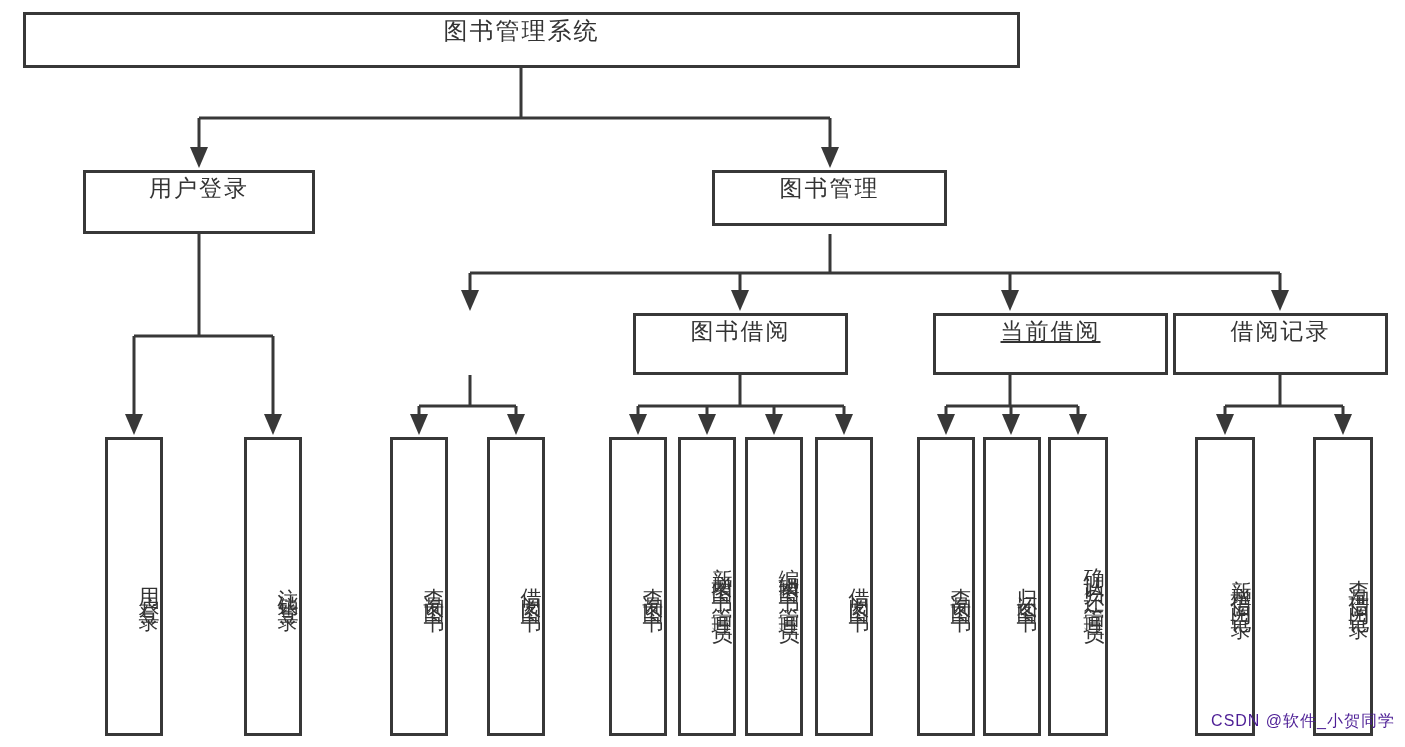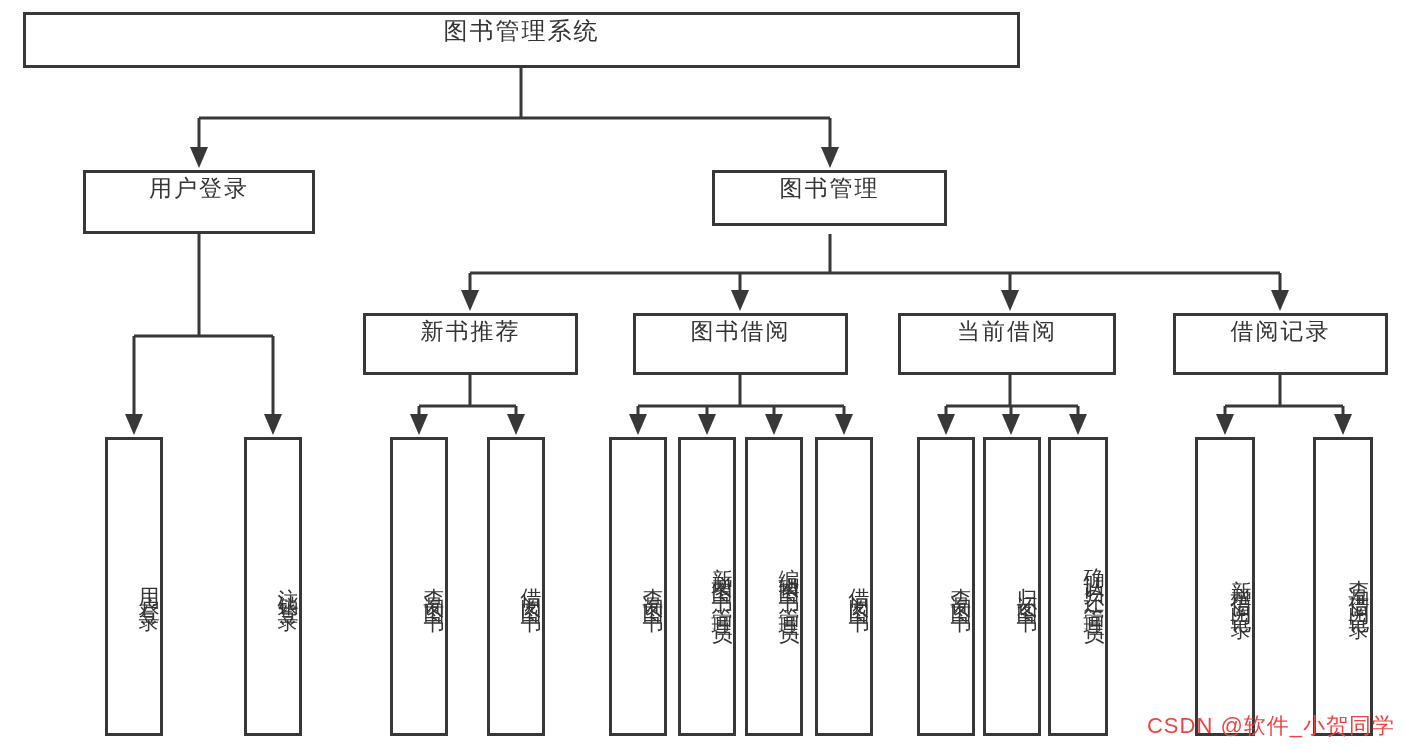--- a/index.html
+++ b/index.html
@@ -23,23 +23,23 @@
     writing-mode:vertical-rl;
     font-size:21px;
     letter-spacing:8px;
     line-height:1;
   }
   .vbox .lbl { display:block; }
   .watermark {
     position:absolute;
     top:711px;
     right:10px;
-    font-size:22px;
+    font-size:16px;
     letter-spacing:1px;
-    color:#ef4444;
+    color:#4c1d95;
     z-index:5;
     white-space:nowrap;
   }
 </style>
 </head>
 <body>
 
 <div class="canvas">
 
   <svg class="connectors" width="1405" height="747" viewBox="0 0 1405 747">
@@ -79,27 +79,24 @@
     <span class="lbl">图书管理系统</span>
   </div>
 
   <div class="box hbox" style="left:83px; top:170px; width:232px; height:64px;">
     <span class="lbl">用户登录</span>
   </div>
   <div class="box hbox" style="left:712px; top:170px; width:235px; height:56px;">
     <span class="lbl">图书管理</span>
   </div>
 
-  <div class="box hbox" style="left:363px; top:313px; width:215px; height:62px;">
-    <span class="lbl">新书推荐</span>
-  </div>
   <div class="box hbox" style="left:633px; top:313px; width:215px; height:62px;">
     <span class="lbl">图书借阅</span>
   </div>
-  <div class="box hbox" style="left:898px; top:313px; width:218px; height:62px;">
+  <div class="box hbox" style="left:933px; top:313px; width:235px; height:62px;text-decoration:underline;">
     <span class="lbl">当前借阅</span>
   </div>
   <div class="box hbox" style="left:1173px; top:313px; width:215px; height:62px;">
     <span class="lbl">借阅记录</span>
   </div>
 
   <div class="box vbox" style="left:105px; top:437px; width:58px; height:299px;">
     <span class="lbl">用户登录</span>
   </div>
   <div class="box vbox" style="left:244px; top:437px; width:58px; height:299px;">

